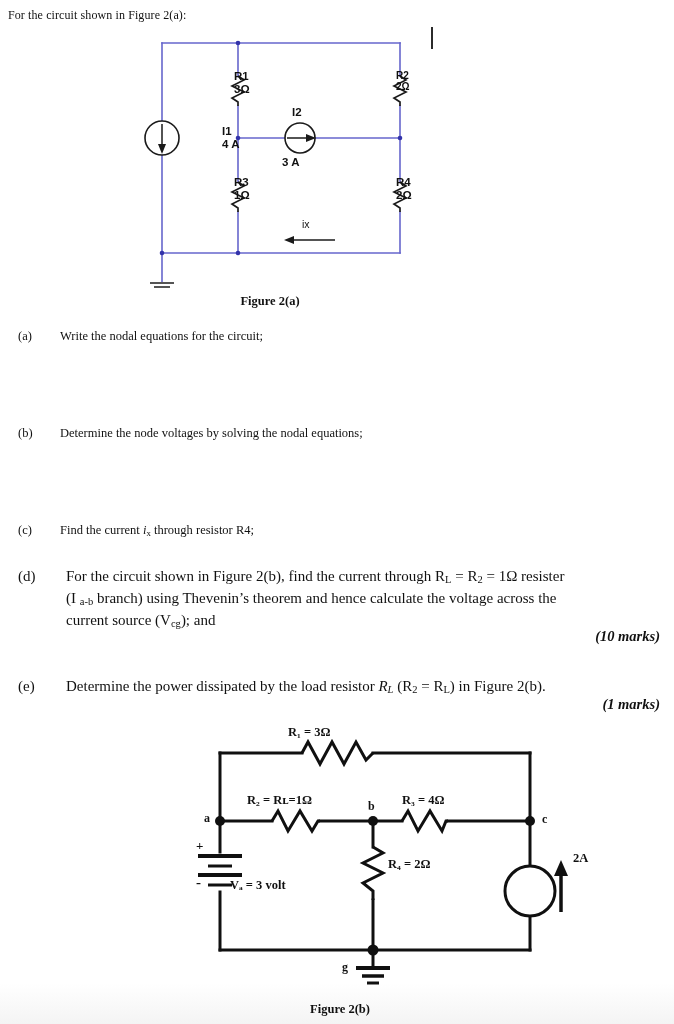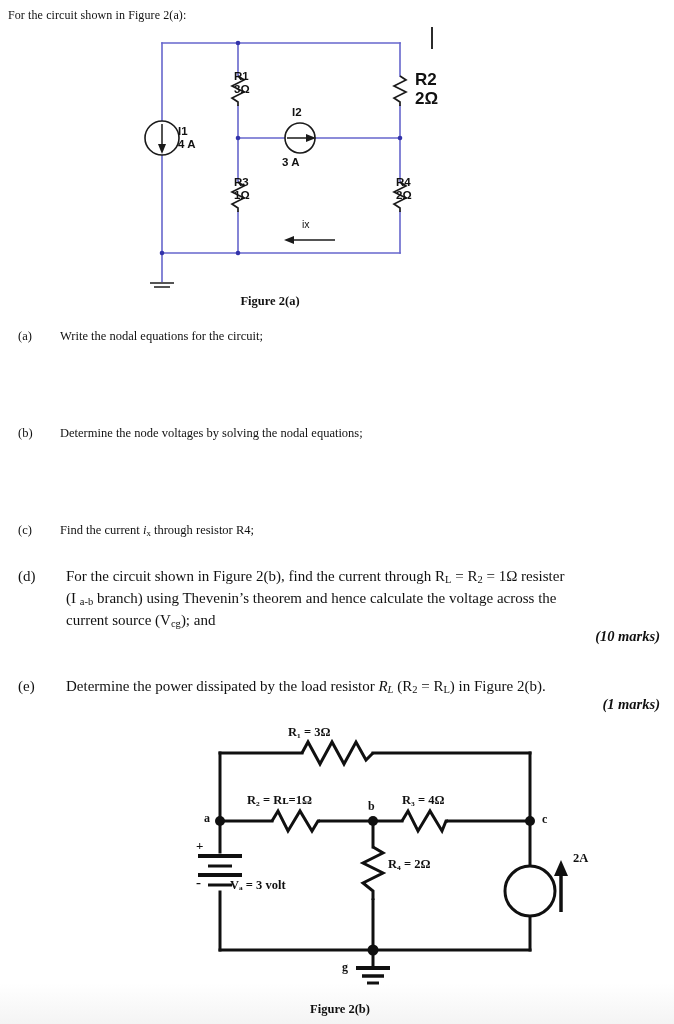--- a/index.html
+++ b/index.html
@@ -156,36 +156,36 @@
       <line x1="24" y1="257" x2="40" y2="257"></line>
       <line x1="28" y1="261" x2="36" y2="261"></line>
     </g>
   </svg>
 
   <div style="position:absolute; left:104px; top:40px; font-family:'Liberation Sans',sans-serif; font-size:11.5px; font-weight:bold; line-height:1.12; color:#111;">
     <div>R1</div>
     <div>3Ω</div>
   </div>
 
-  <div style="position:absolute; left:266px; top:40px; font-family:'Liberation Sans',sans-serif; font-size:17px; font-weight:bold; line-height:1.12; color:#111;margin-left:19px;">
+  <div style="position:absolute; left:266px; top:40px; font-family:'Liberation Sans',sans-serif; font-size:10px; font-weight:bold; line-height:1.12; color:#111;">
     <div>R2</div>
     <div>2Ω</div>
   </div>
 
   <div style="position:absolute; left:104px; top:146px; font-family:'Liberation Sans',sans-serif; font-size:11.5px; font-weight:bold; line-height:1.12; color:#111;">
     <div>R3</div>
     <div>1Ω</div>
   </div>
 
   <div style="position:absolute; left:266px; top:146px; font-family:'Liberation Sans',sans-serif; font-size:11.5px; font-weight:bold; line-height:1.12; color:#111;">
     <div>R4</div>
     <div>2Ω</div>
   </div>
 
-  <div style="position:absolute; left:48px; top:95px; font-family:'Liberation Sans',sans-serif; font-size:11.5px; font-weight:bold; line-height:1.12; color:#111;">
+  <div style="position:absolute; left:48px; top:95px; font-family:'Liberation Sans',sans-serif; font-size:11.5px; font-weight:bold; line-height:1.12; color:#111;padding-left:44px;">
     <div>I1</div>
     <div>4 A</div>
   </div>
 
   <div style="position:absolute; left:162px; top:76px; font-family:'Liberation Sans',sans-serif; font-size:11.5px; font-weight:bold; color:#111;">I2</div>
 
   <div style="position:absolute; left:152px; top:126px; font-family:'Liberation Sans',sans-serif; font-size:11.5px; font-weight:bold; color:#111;">3 A</div>
 
   <div style="position:absolute; left:172px; top:188px; font-family:'Liberation Sans',sans-serif; font-size:10.5px; color:#111;text-align:right;">ix</div>
 </div>

